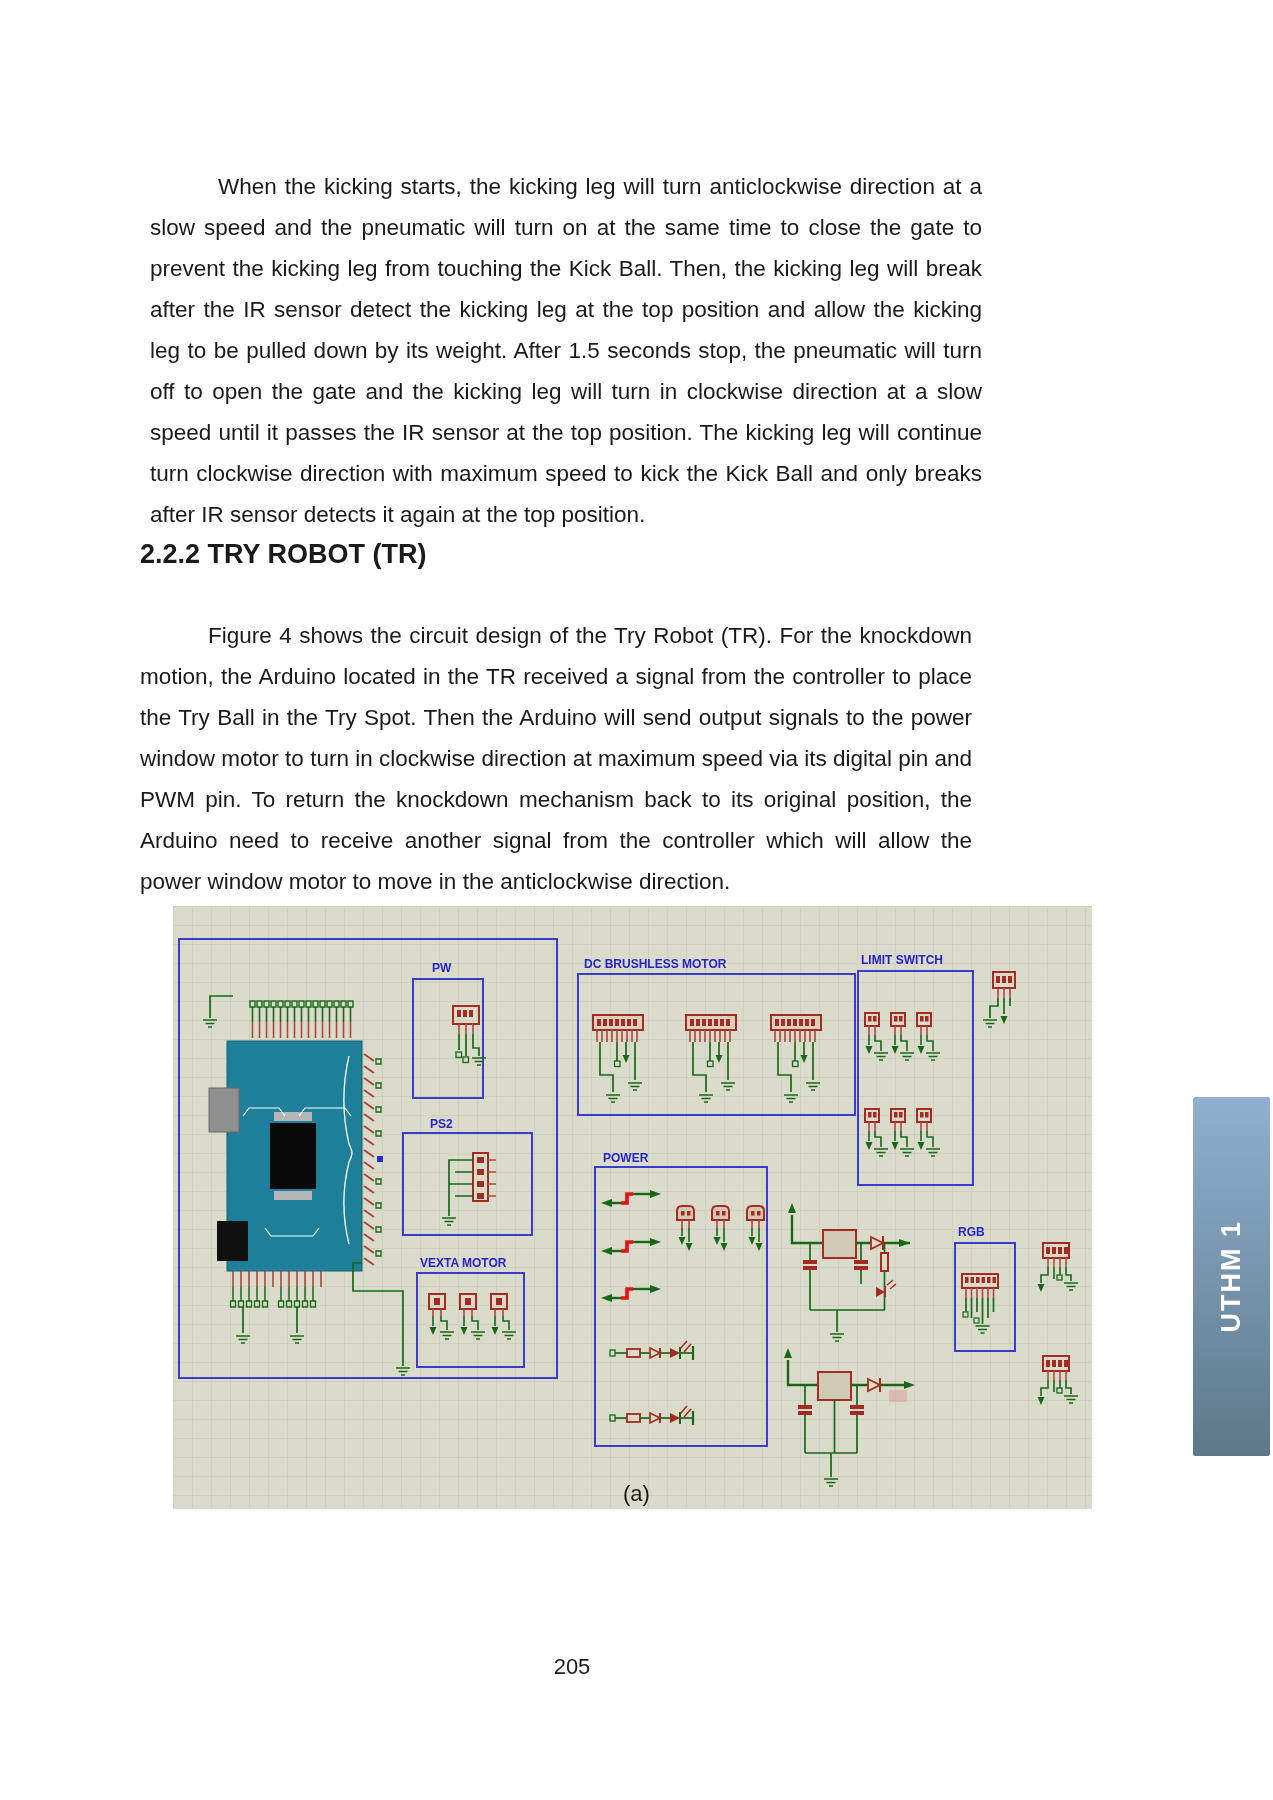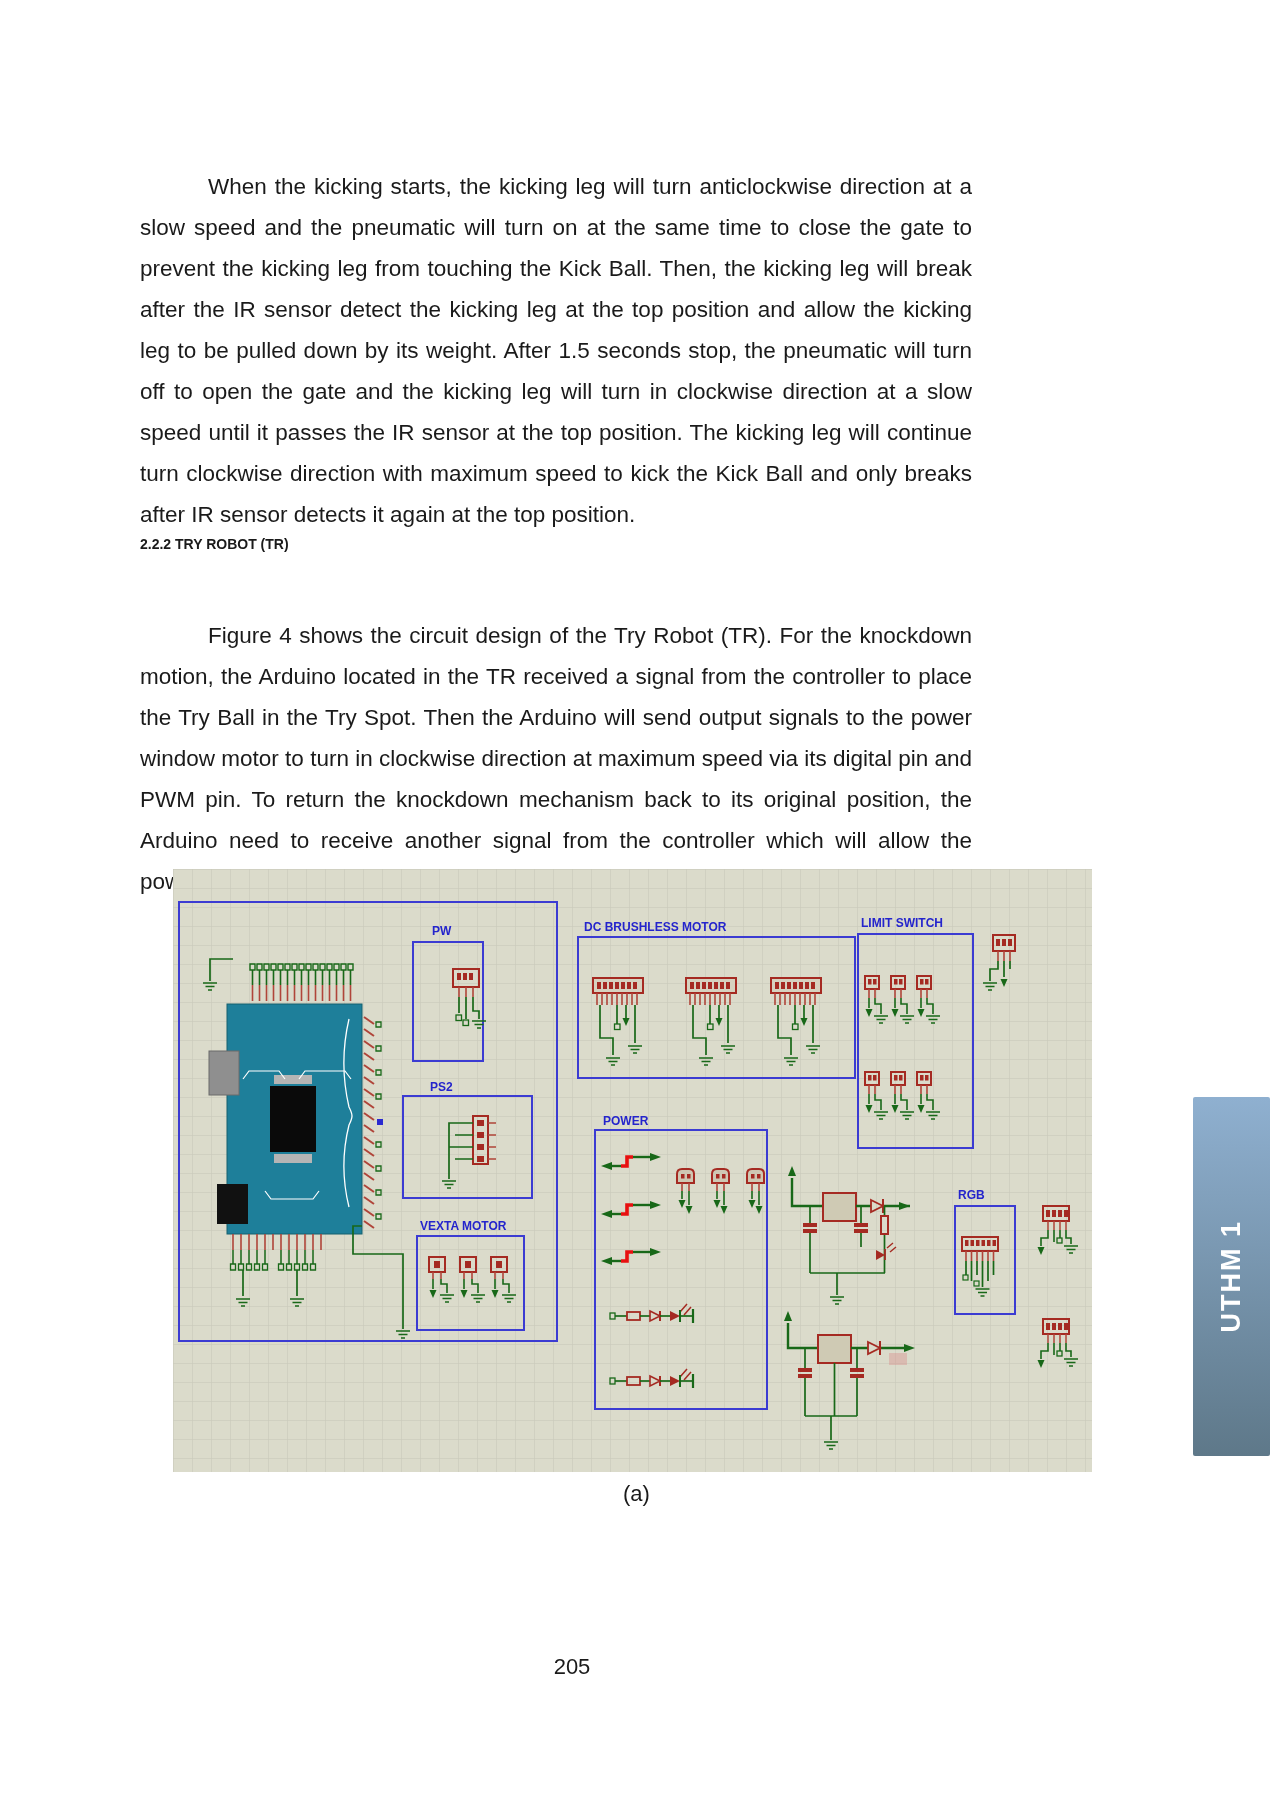--- a/index.html
+++ b/index.html
@@ -1,24 +1,24 @@
 <!DOCTYPE html>
 <html style="--tab-top: #8fb0d0; --tab-bottom: #5e7889;"><head>
 <meta charset="utf-8">
 <style>
   html,body{margin:0;padding:0;}
   body{width:1273px;height:1800px;position:relative;background:#ffffff;
        font-family:"Liberation Sans", sans-serif;color:#1a1a1a;overflow:hidden;}
   .para{position:absolute;left:140px;width:832px;font-size:22.5px;line-height:41px;
         text-align:justify;text-indent:68px;}
-  #para1{top:143px;}
+  #para1{top:143px;margin-left:10px;}
   #para2{top:592px;}
-  .heading{position:absolute;left:140px;top:512px;font-size:14px;font-weight:bold;
+  .heading{position:absolute;left:140px;top:512px;font-size:27px;font-weight:bold;
            line-height:41px;}
-  .figure-wrap{position:absolute;left:173px;top:869px;width:898px;height:603px;}
+  .figure-wrap{position:absolute;left:173px;top:906px;width:898px;height:603px;}
   .caption{position:absolute;left:0;top:1481px;width:1273px;text-align:center;font-size:22px;}
   .pagenum{position:absolute;left:0;top:1654px;width:1144px;text-align:center;font-size:22px;}
   .side-tab{position:absolute;left:1193px;top:1097px;width:77px;height:359px;
             background:linear-gradient(180deg,var(--tab-top,#8fb0d0),var(--tab-bottom,#5e7889));
             display:flex;align-items:center;justify-content:center;border-radius:2px;}
   .side-tab span{writing-mode:vertical-rl;transform:rotate(180deg);color:#ffffff;
             font-weight:bold;font-size:27px;letter-spacing:2px;white-space:nowrap;}
   .bx{fill:none;stroke:#3b3bd2;stroke-width:2;}
   .lbl{font-family:"Liberation Sans",sans-serif;font-size:12px;font-weight:bold;fill:#2424cc;}
   .wire{stroke:#186818;stroke-width:1.7;fill:none;}

